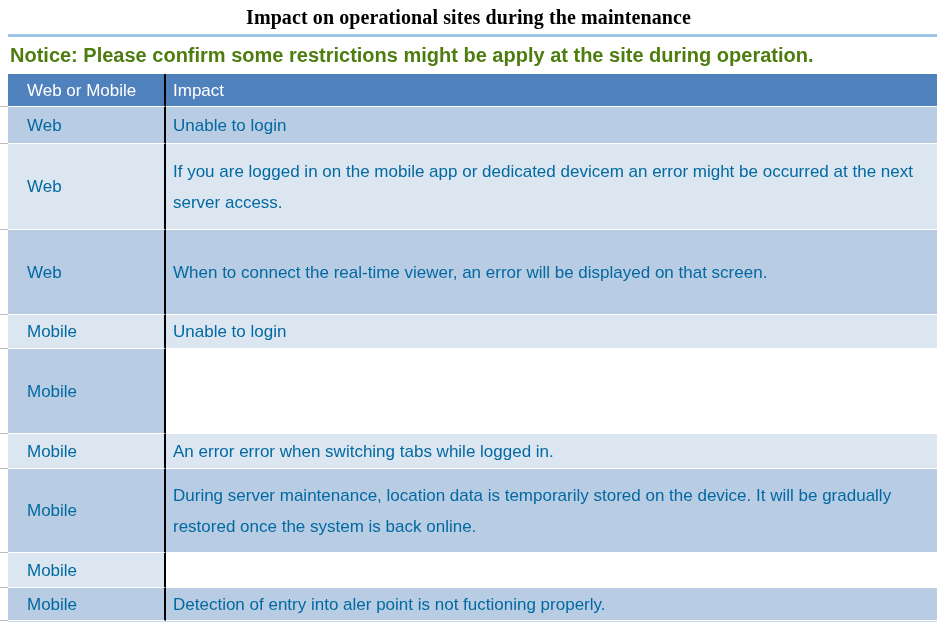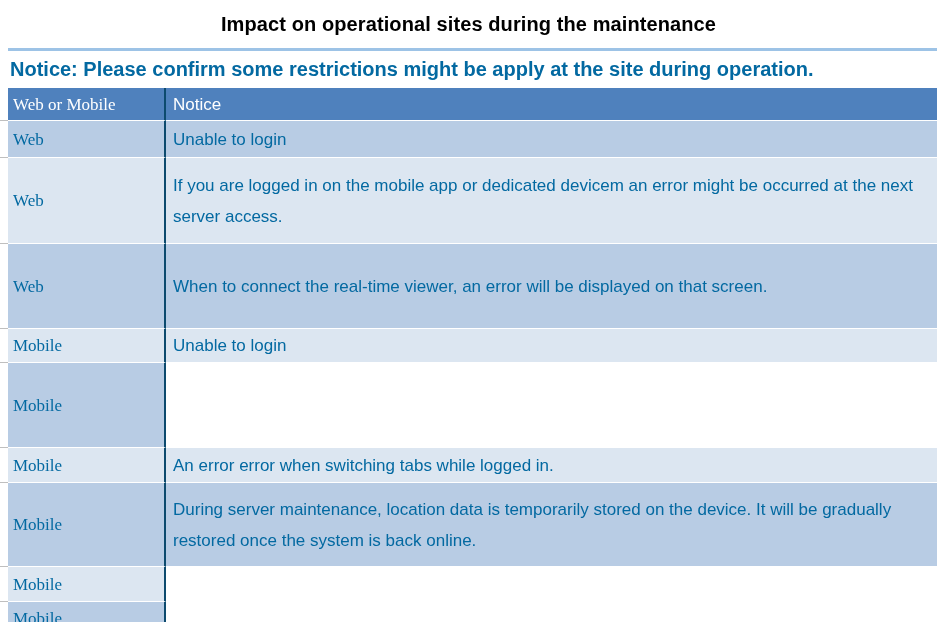--- a/index.html
+++ b/index.html
@@ -2,38 +2,38 @@
 <html><head>
 <meta charset="utf-8">
 <style>
   * { margin: 0; padding: 0; box-sizing: border-box; }
   html, body { width: 937px; height: 622px; overflow: hidden; background: #ffffff; }
   body { font-family: "Liberation Sans", "DejaVu Sans", sans-serif; color: #1f1f1f; }
 
   .page { position: relative; width: 937px; height: 622px; background: #ffffff; }
 
   
-  .title-row { height: 48px; display: flex; align-items: center; justify-content: center; }
+  .title-row { height: 34px; display: flex; align-items: center; justify-content: center; font-family: Liberation Serif, serif; }
   .title-row .title-text { font-size: 20px; font-weight: 700; color: #000000; letter-spacing: 0.1px; }
 
   
   .title-divider { height: 3px; display: flex; }
   .title-divider .gutter { width: 8px; background: #ffffff; }
   .title-divider .line { flex: 1; background: #9DC3E6; }
 
   
   .notice-row { height: 37px; display: flex; align-items: center; padding-left: 10px; }
-  .notice-row .notice-text { font-size: 20px; font-weight: 600; color: #0369a1; }
+  .notice-row .notice-text { font-size: 20px; font-weight: 600; color: #4d7c0f; }
 
   
   .tbl { width: 937px; }
   .row { display: flex; width: 100%; }
   .gutter-cell { width: 8px; background: #ffffff; border-bottom: 1px solid #bfbfbf; flex: 0 0 auto; }
   .type-col { width: 158px; flex: 0 0 auto; display: flex; align-items: center;
-              padding-left: 5px; border-right: 2px solid #0c4a6e; border-bottom: 1px solid #ffffff; font-family: Liberation Serif, serif; }
+              padding-left: 19px; border-right: 2px solid #000000; border-bottom: 1px solid #ffffff; }
   .impact-col { flex: 1; display: flex; align-items: center;
                 padding-left: 7px; padding-right: 10px; border-bottom: 1px solid #ffffff; }
   .cell-text { font-size: 17px; line-height: 31px; color: #0369a1; }
 
   .hdr { height: 33px; }
   .hdr .type-col, .hdr .impact-col { background: #4F81BD; }
   .hdr .cell-text { color: #ffffff; font-size: 17px; }
 
   .shade-a .type-col, .shade-a .impact-col { background: #B8CCE4; }
   .shade-b .type-col, .shade-b .impact-col { background: #DCE6F1; }
@@ -65,21 +65,21 @@
   </div>
 
   <div class="tbl">
 
     <div class="row hdr">
       <div class="gutter-cell"></div>
       <div class="type-col">
         <span class="cell-text">Web or Mobile</span>
       </div>
       <div class="impact-col">
-        <span class="cell-text">Notice</span>
+        <span class="cell-text">Impact</span>
       </div>
     </div>
 
     <div class="row shade-a h37">
       <div class="gutter-cell"></div>
       <div class="type-col">
         <span class="cell-text">Web</span>
       </div>
       <div class="impact-col">
         <span class="cell-text">Unable to login</span>
@@ -148,20 +148,23 @@
       <div class="type-col">
         <span class="cell-text">Mobile</span>
       </div>
     </div>
 
     <div class="row shade-a h33">
       <div class="gutter-cell"></div>
       <div class="type-col">
         <span class="cell-text">Mobile</span>
       </div>
+      <div class="impact-col">
+        <span class="cell-text">Detection of entry into aler point is not fuctioning properly.</span>
+      </div>
     </div>
 
   </div>
 
   <div class="bottom-sliver">
     <div class="sliver-bg"></div>
     <div class="sliver-line"></div>
   </div>
 
 </div>

